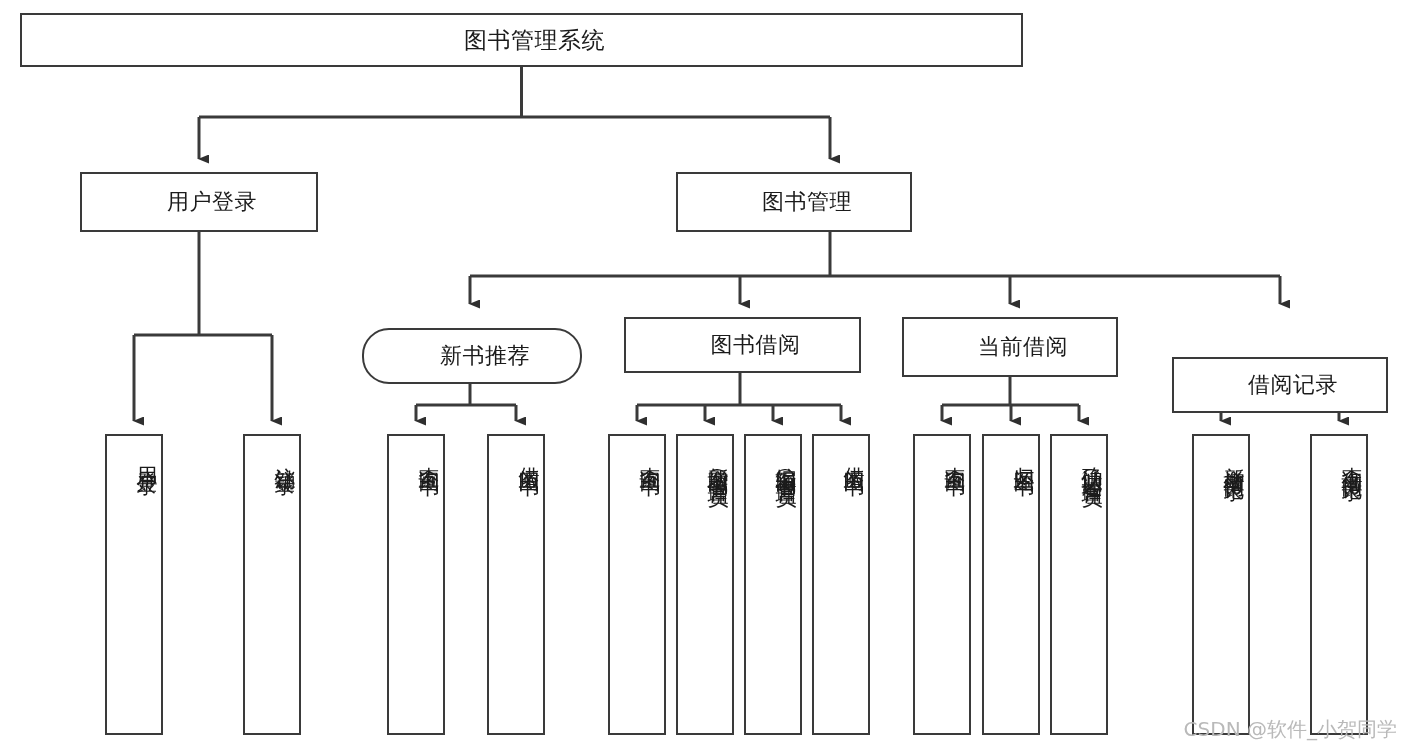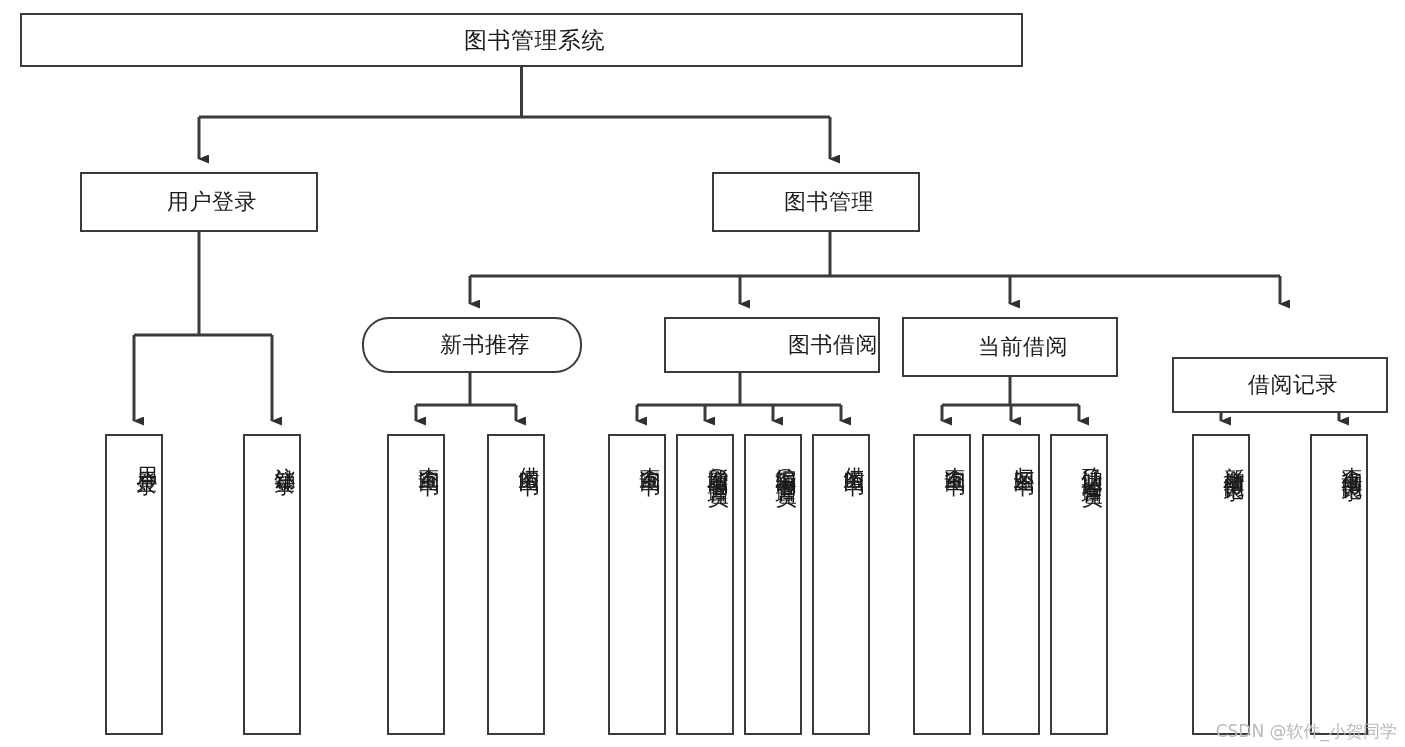--- a/index.html
+++ b/index.html
@@ -45,21 +45,21 @@
     text-orientation:upright;
     font-size:21px;
     line-height:1.05;
     letter-spacing:3px;
   }
 
   #watermark{
     position:absolute;
     right:8px;
     bottom:4px;
-    font-size:17px;
+    font-size:20px;
     color:#b9b9b9;
     z-index:6;
     white-space:nowrap;
     font-family:"DejaVu Sans","Liberation Sans",sans-serif;
   }
 </style>
 </head>
 <body>
 
 <div id="canvas">
@@ -107,27 +107,27 @@
       </g>
   </svg>
 
   <div id="node-layer">
       <div class="node h root" style="left: 20px; top: 13px; width: 1003px; height: 54px;">
         <span class="lbl">图书管理系统</span>
       </div>
       <div class="node h" style="left: 80px; top: 172px; width: 238px; height: 60px;">
         <span class="lbl">用户登录</span>
       </div>
-      <div class="node h" style="left: 712px; top: 172px; width: 208px; height: 60px;">
+      <div class="node h" style="left: 676px; top: 172px; width: 236px; height: 60px;">
         <span class="lbl">图书管理</span>
       </div>
-      <div class="node h" style="left: 362px; top: 317px; width: 220px; height: 56px; border-radius: 27px;">
+      <div class="node h" style="left: 362px; top: 328px; width: 220px; height: 56px; border-radius: 27px;">
         <span class="lbl">新书推荐</span>
       </div>
-      <div class="node h" style="left: 664px; top: 317px; width: 216px; height: 56px; justify-content: flex-end;">
+      <div class="node h" style="left: 624px; top: 317px; width: 237px; height: 56px;">
         <span class="lbl">图书借阅</span>
       </div>
       <div class="node h" style="left: 902px; top: 317px; width: 216px; height: 60px;">
         <span class="lbl">当前借阅</span>
       </div>
       <div class="node h" style="left: 1172px; top: 317px; width: 216px; height: 56px; margin-top: 40px;">
         <span class="lbl">借阅记录</span>
       </div>
       <div class="node v" style="left: 105px; top: 434px; width: 58px; height: 301px;">
         <span class="lbl">用户登录</span>

